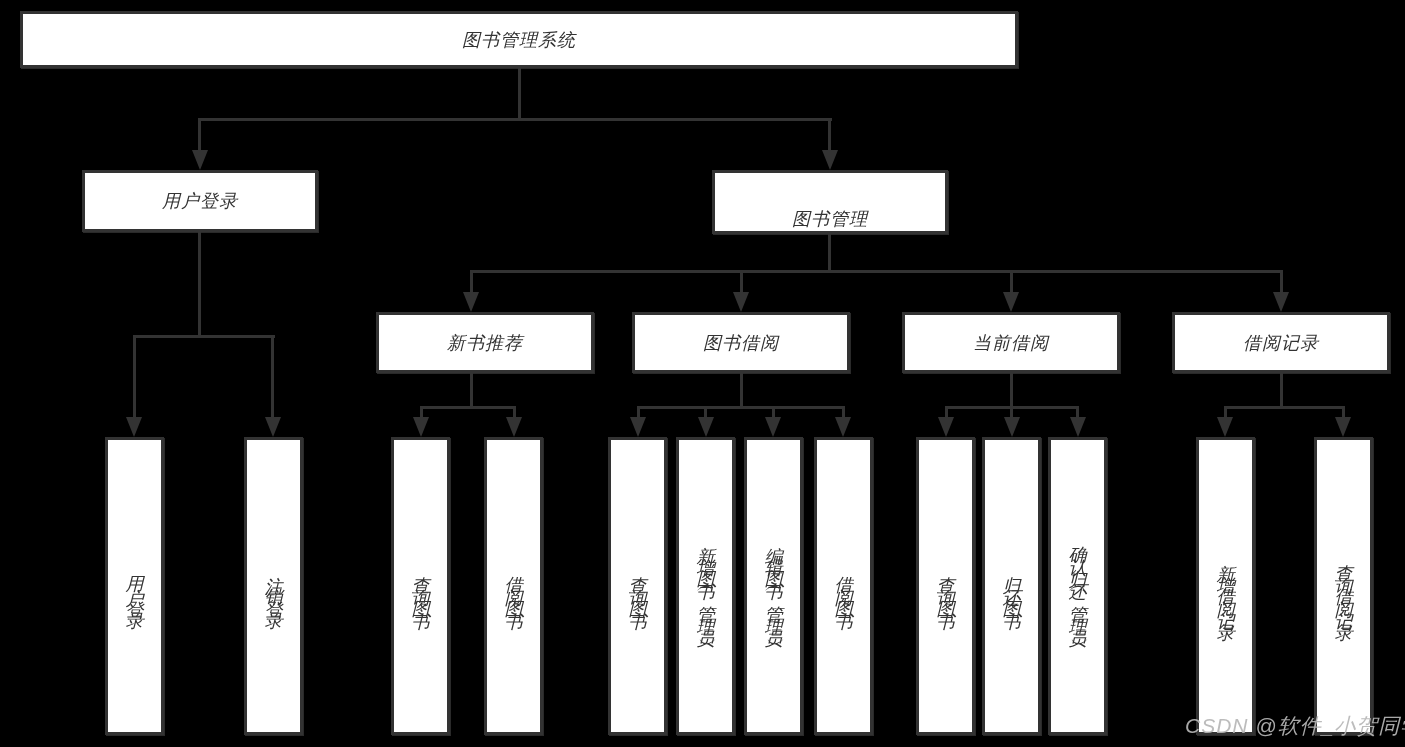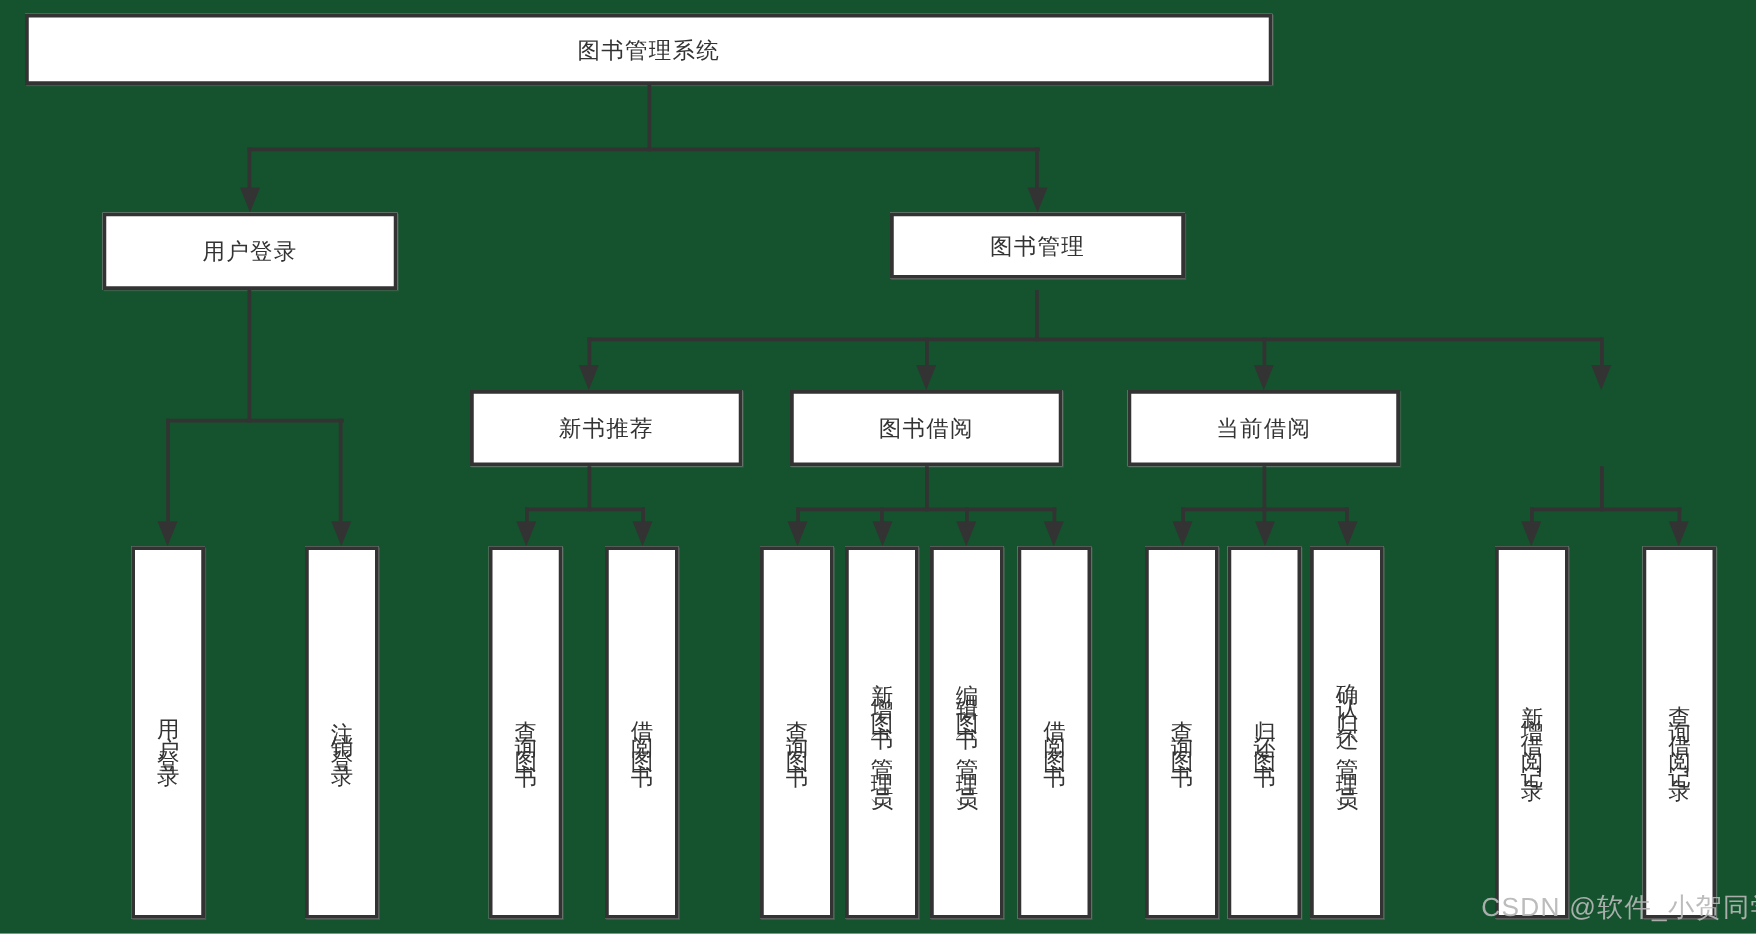--- a/index.html
+++ b/index.html
@@ -8,21 +8,22 @@
     background: #ffffff;
     width: 1405px;
     height: 747px;
     overflow: hidden;
     font-family: "Liberation Sans", "DejaVu Sans", sans-serif;
   }
   .canvas {
     position: relative;
     width: 1405px;
     height: 747px;
-    background: #14532d;
+    background: #000000;
+    font-style: italic;
   }
   
   .hbox {
     position: absolute;
     box-sizing: border-box;
     border: 3px solid #333333;
     background: #ffffff;
     display: flex;
     align-items: center;
     justify-content: center;
@@ -95,21 +96,21 @@
   <div class="vline" style="left:518px; top:68px; height:53px;"></div>
   <div class="hline" style="left:198px; top:118px; width:634px;"></div>
   <div class="vline" style="left:198px; top:118px; height:34px;"></div>
   <div class="arrow" style="left:192px; top:150px;"></div>
   <div class="vline" style="left:828px; top:118px; height:34px;"></div>
   <div class="arrow" style="left:822px; top:150px;"></div>
 
   <div class="hbox" style="left:82px; top:170px; width:236px; height:62px;">
     <span>用户登录</span>
   </div>
-  <div class="hbox" style="left:712px; top:170px; width:236px; height:53px;">
+  <div class="hbox" style="left:712px; top:170px; width:236px; height:64px;align-items:flex-end;">
     <span>图书管理</span>
   </div>
 
   <div class="vline" style="left:198px; top:232px; height:106px;"></div>
   <div class="hline" style="left:133px; top:335px; width:142px;"></div>
   <div class="vline" style="left:133px; top:335px; height:82px;"></div>
   <div class="arrow" style="left:126px; top:417px;"></div>
   <div class="vline" style="left:271px; top:335px; height:82px;"></div>
   <div class="arrow" style="left:265px; top:417px;"></div>
 
@@ -126,20 +127,23 @@
 
   <div class="hbox" style="left:362px; top:312px; width:218px; height:61px;margin-left:14px;">
     <span>新书推荐</span>
   </div>
   <div class="hbox" style="left:902px; top:312px; width:218px; height:61px;">
     <span>当前借阅</span>
   </div>
   <div class="hbox" style="left:632px; top:312px; width:218px; height:61px;">
     <span>图书借阅</span>
   </div>
+  <div class="hbox" style="left:1172px; top:312px; width:218px; height:61px;">
+    <span>借阅记录</span>
+  </div>
 
   <div class="vline" style="left:470px; top:373px; height:36px;"></div>
   <div class="hline" style="left:420px; top:406px; width:96px;"></div>
   <div class="vline" style="left:420px; top:406px; height:13px;"></div>
   <div class="arrow" style="left:413px; top:417px;"></div>
   <div class="vline" style="left:513px; top:406px; height:13px;"></div>
   <div class="arrow" style="left:506px; top:417px;"></div>
 
   <div class="vline" style="left:740px; top:373px; height:36px;"></div>
   <div class="hline" style="left:637px; top:406px; width:208px;"></div>

